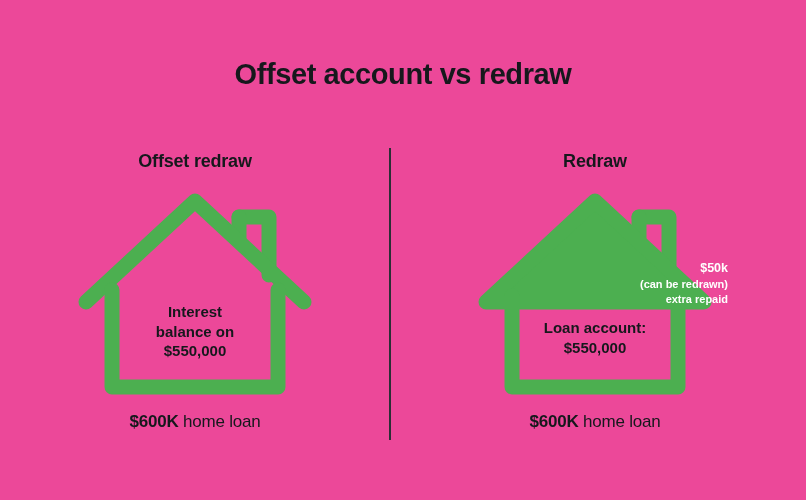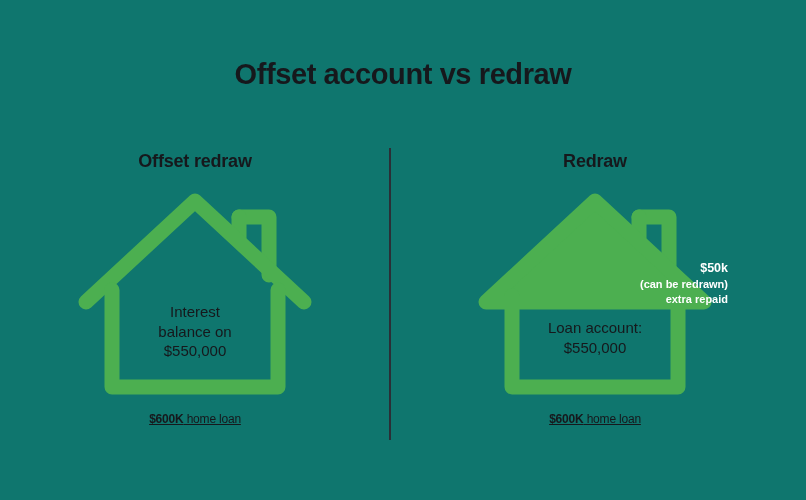--- a/index.html
+++ b/index.html
@@ -10,21 +10,21 @@
   }
   body {
     font-family: "Liberation Sans", sans-serif;
     -webkit-font-smoothing: antialiased;
   }
 
   .canvas {
     position: relative;
     width: 806px;
     height: 500px;
-    background: #0f766e;
+    background: #ec4899;
     overflow: hidden;
   }
 
   
   .title {
     position: absolute;
     top: 58px;
     left: 0;
     width: 806px;
     text-align: center;
@@ -87,21 +87,21 @@
     left: 0;
     width: 250px;
     text-align: center;
     color: #16181c;
     line-height: 1.30;
     pointer-events: none;
   }
   .house-body-text .line {
     display: block;
     font-size: 15px;
-    font-weight: 400;
+    font-weight: 700;
   }
 
   .left-body-text  { top: 112px; }
   .right-body-text { top: 128px; }
 
   .roof-text {
     position: absolute;
     left: 8px;
     top: 48px;
     width: 250px;
@@ -120,24 +120,23 @@
     font-size: 12.5px;
   }
 
   
   .caption {
     position: absolute;
     top: 272px;
     left: 0;
     width: 100%;
     text-align: center;
-    font-size: 12px;
+    font-size: 17px;
     color: #16181c;
     letter-spacing: -0.2px;
-    text-decoration: underline;
   }
   .caption .amount {
     font-weight: 700;
   }
   .caption .rest {
     font-weight: 400;
   }
 </style>
 </head>
 <body>

